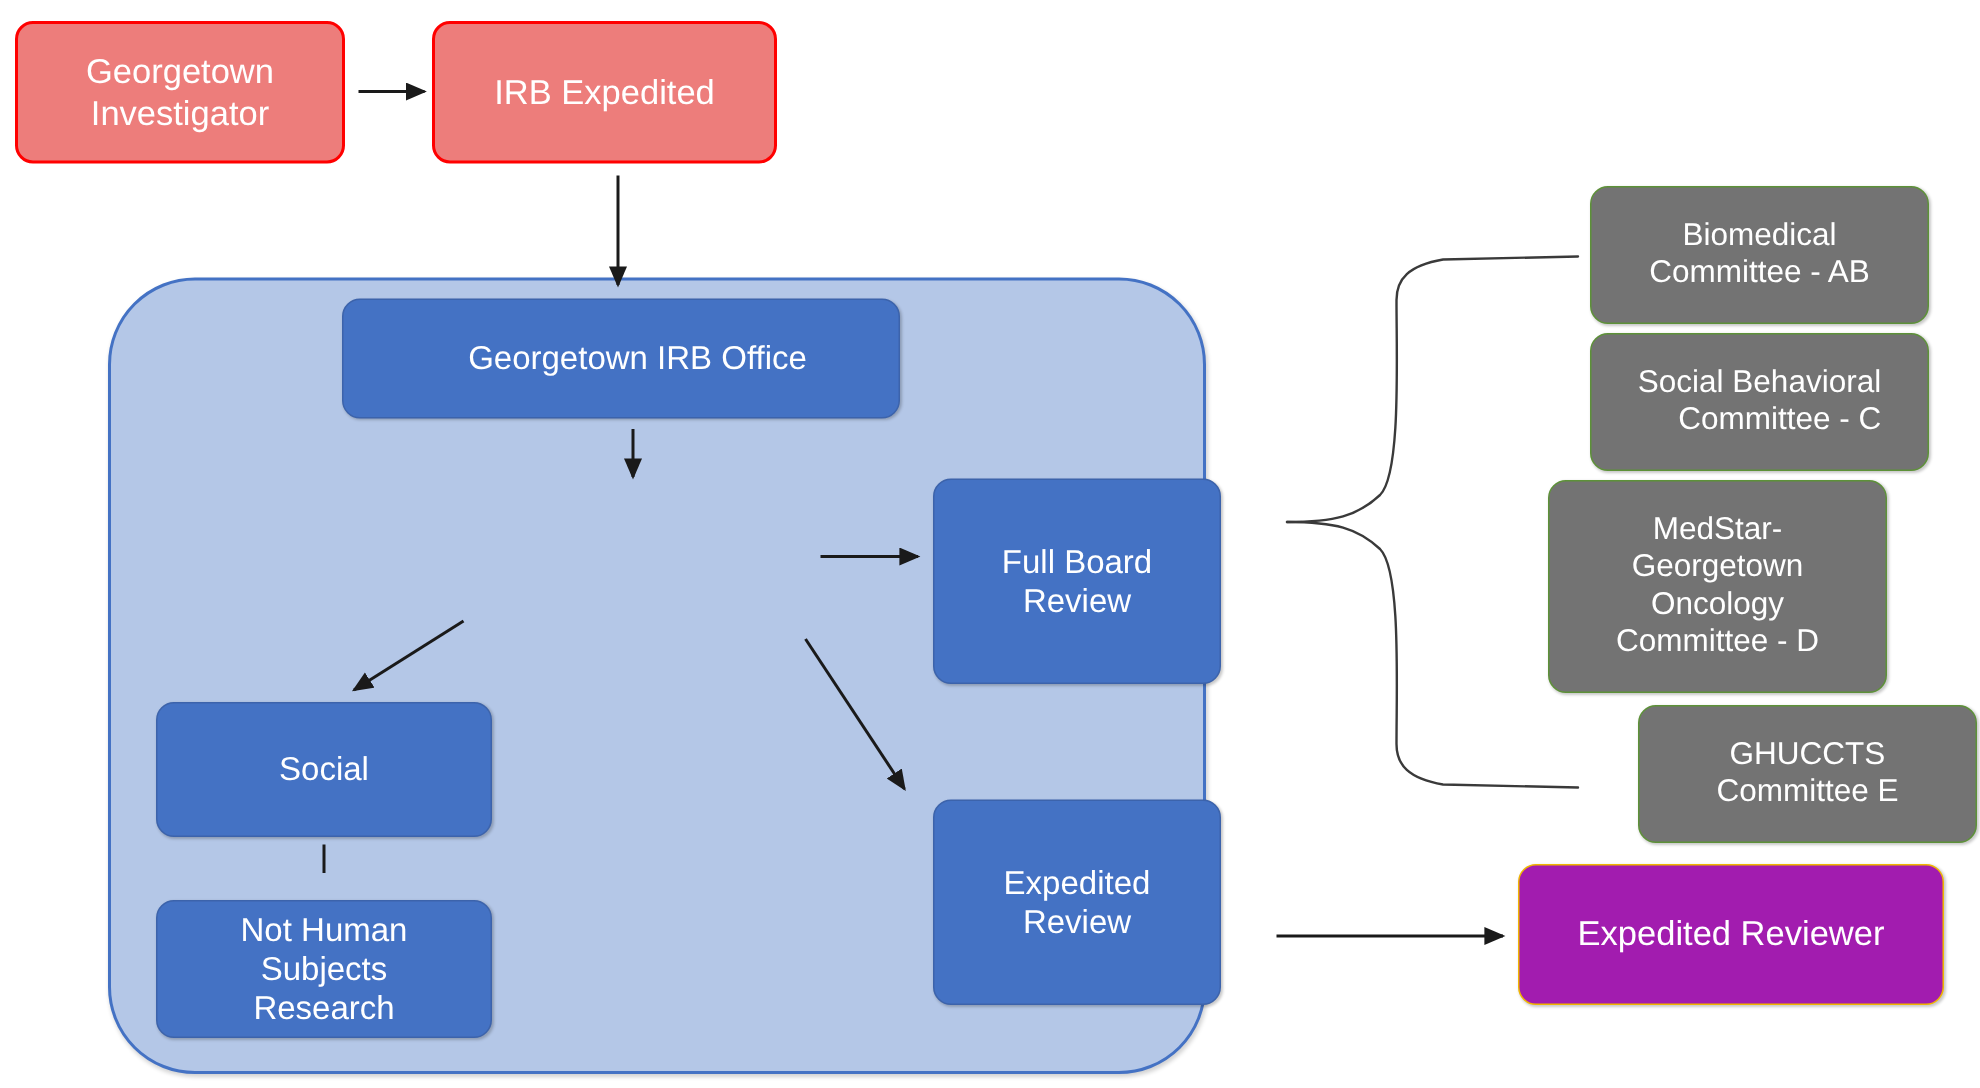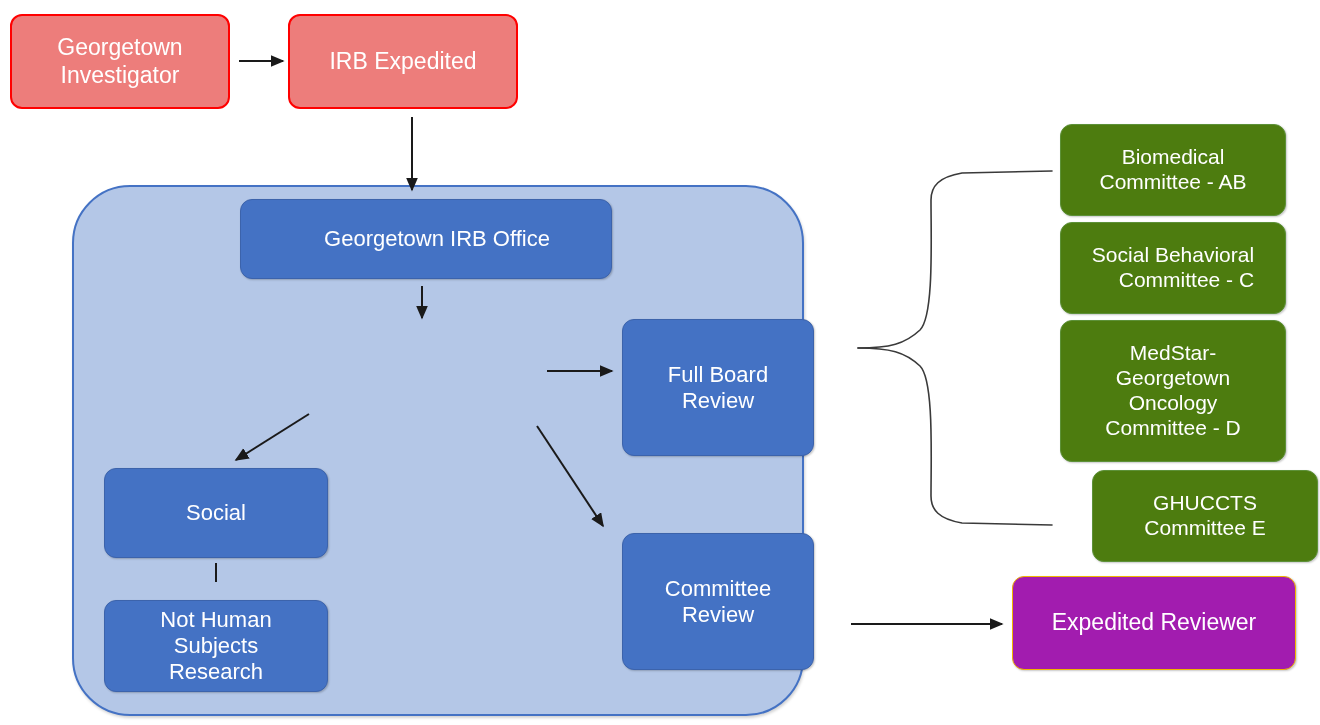--- a/index.html
+++ b/index.html
@@ -35,21 +35,21 @@
     border: 2px solid #FF0000;
     font-size: 23px;
   }
   .node.blue {
     background: #4472C4;
     border: 1px solid #3c63ab;
     font-size: 22px;
     box-shadow: 1px 1px 2px rgba(0,0,0,0.22);
   }
   .node.green {
-    background: #4d7c0f;
+    background: #737373;
     border: 1px solid #5d9138;
     font-size: 21px;
     box-shadow: 1px 1px 2px rgba(0,0,0,0.22);
   }
   .node.yellow {
     background: #a21caf;
     border: 1px solid #f0b500;
     font-size: 23px;
     box-shadow: 1px 1px 2px rgba(0,0,0,0.22);
   }
@@ -78,42 +78,42 @@
 
 <div id="canvas">
 
   <div class="node red" style="left:10px; top:14px; width:220px; height:95px;">Georgetown
 Investigator</div>
 
   <div class="node red" style="left:288px; top:14px; width:230px; height:95px;">IRB Expedited</div>
 
   <div id="irb-container"></div>
 
-  <div class="node blue" style="left:240px; top:199px; width:372px; height:80px;padding-left:28px;">Georgetown IRB Office</div>
+  <div class="node blue" style="left:228px; top:199px; width:372px; height:80px;padding-left:28px;">Georgetown IRB Office</div>
 
 
   <div class="node blue" style="left:622px; top:285px; width:192px; height:137px;margin-top:34px;">Full Board
 Review</div>
 
-  <div class="node blue" style="left:622px; top:533px; width:192px; height:137px;">Committee
+  <div class="node blue" style="left:622px; top:533px; width:192px; height:137px;">Expedited
 Review</div>
 
   <div class="node blue" style="left:104px; top:468px; width:224px; height:90px;">Social</div>
 
   <div class="node blue" style="left:104px; top:588px; width:224px; height:92px;margin-top:12px;">Not Human
 Subjects
 Research</div>
 
   <div class="node green" style="left:1060px; top:124px; width:226px; height:92px;">Biomedical
 Committee - AB</div>
 
   <div class="node green" style="left:1060px; top:222px; width:226px; height:92px;text-align:right;">Social Behavioral
 Committee - C</div>
 
-  <div class="node green" style="left:1060px; top:320px; width:226px; height:142px;">MedStar-
+  <div class="node green" style="left:1032px; top:320px; width:226px; height:142px;">MedStar-
 Georgetown
 Oncology
 Committee - D</div>
 
   <div class="node green" style="left:1092px; top:470px; width:226px; height:92px;">GHUCCTS
 Committee E</div>
 
   <div class="node yellow" style="left:1012px; top:576px; width:284px; height:94px;">Expedited Reviewer</div>
 
   <svg class="edges" viewBox="0 0 1320 725" xmlns="http://www.w3.org/2000/svg">

